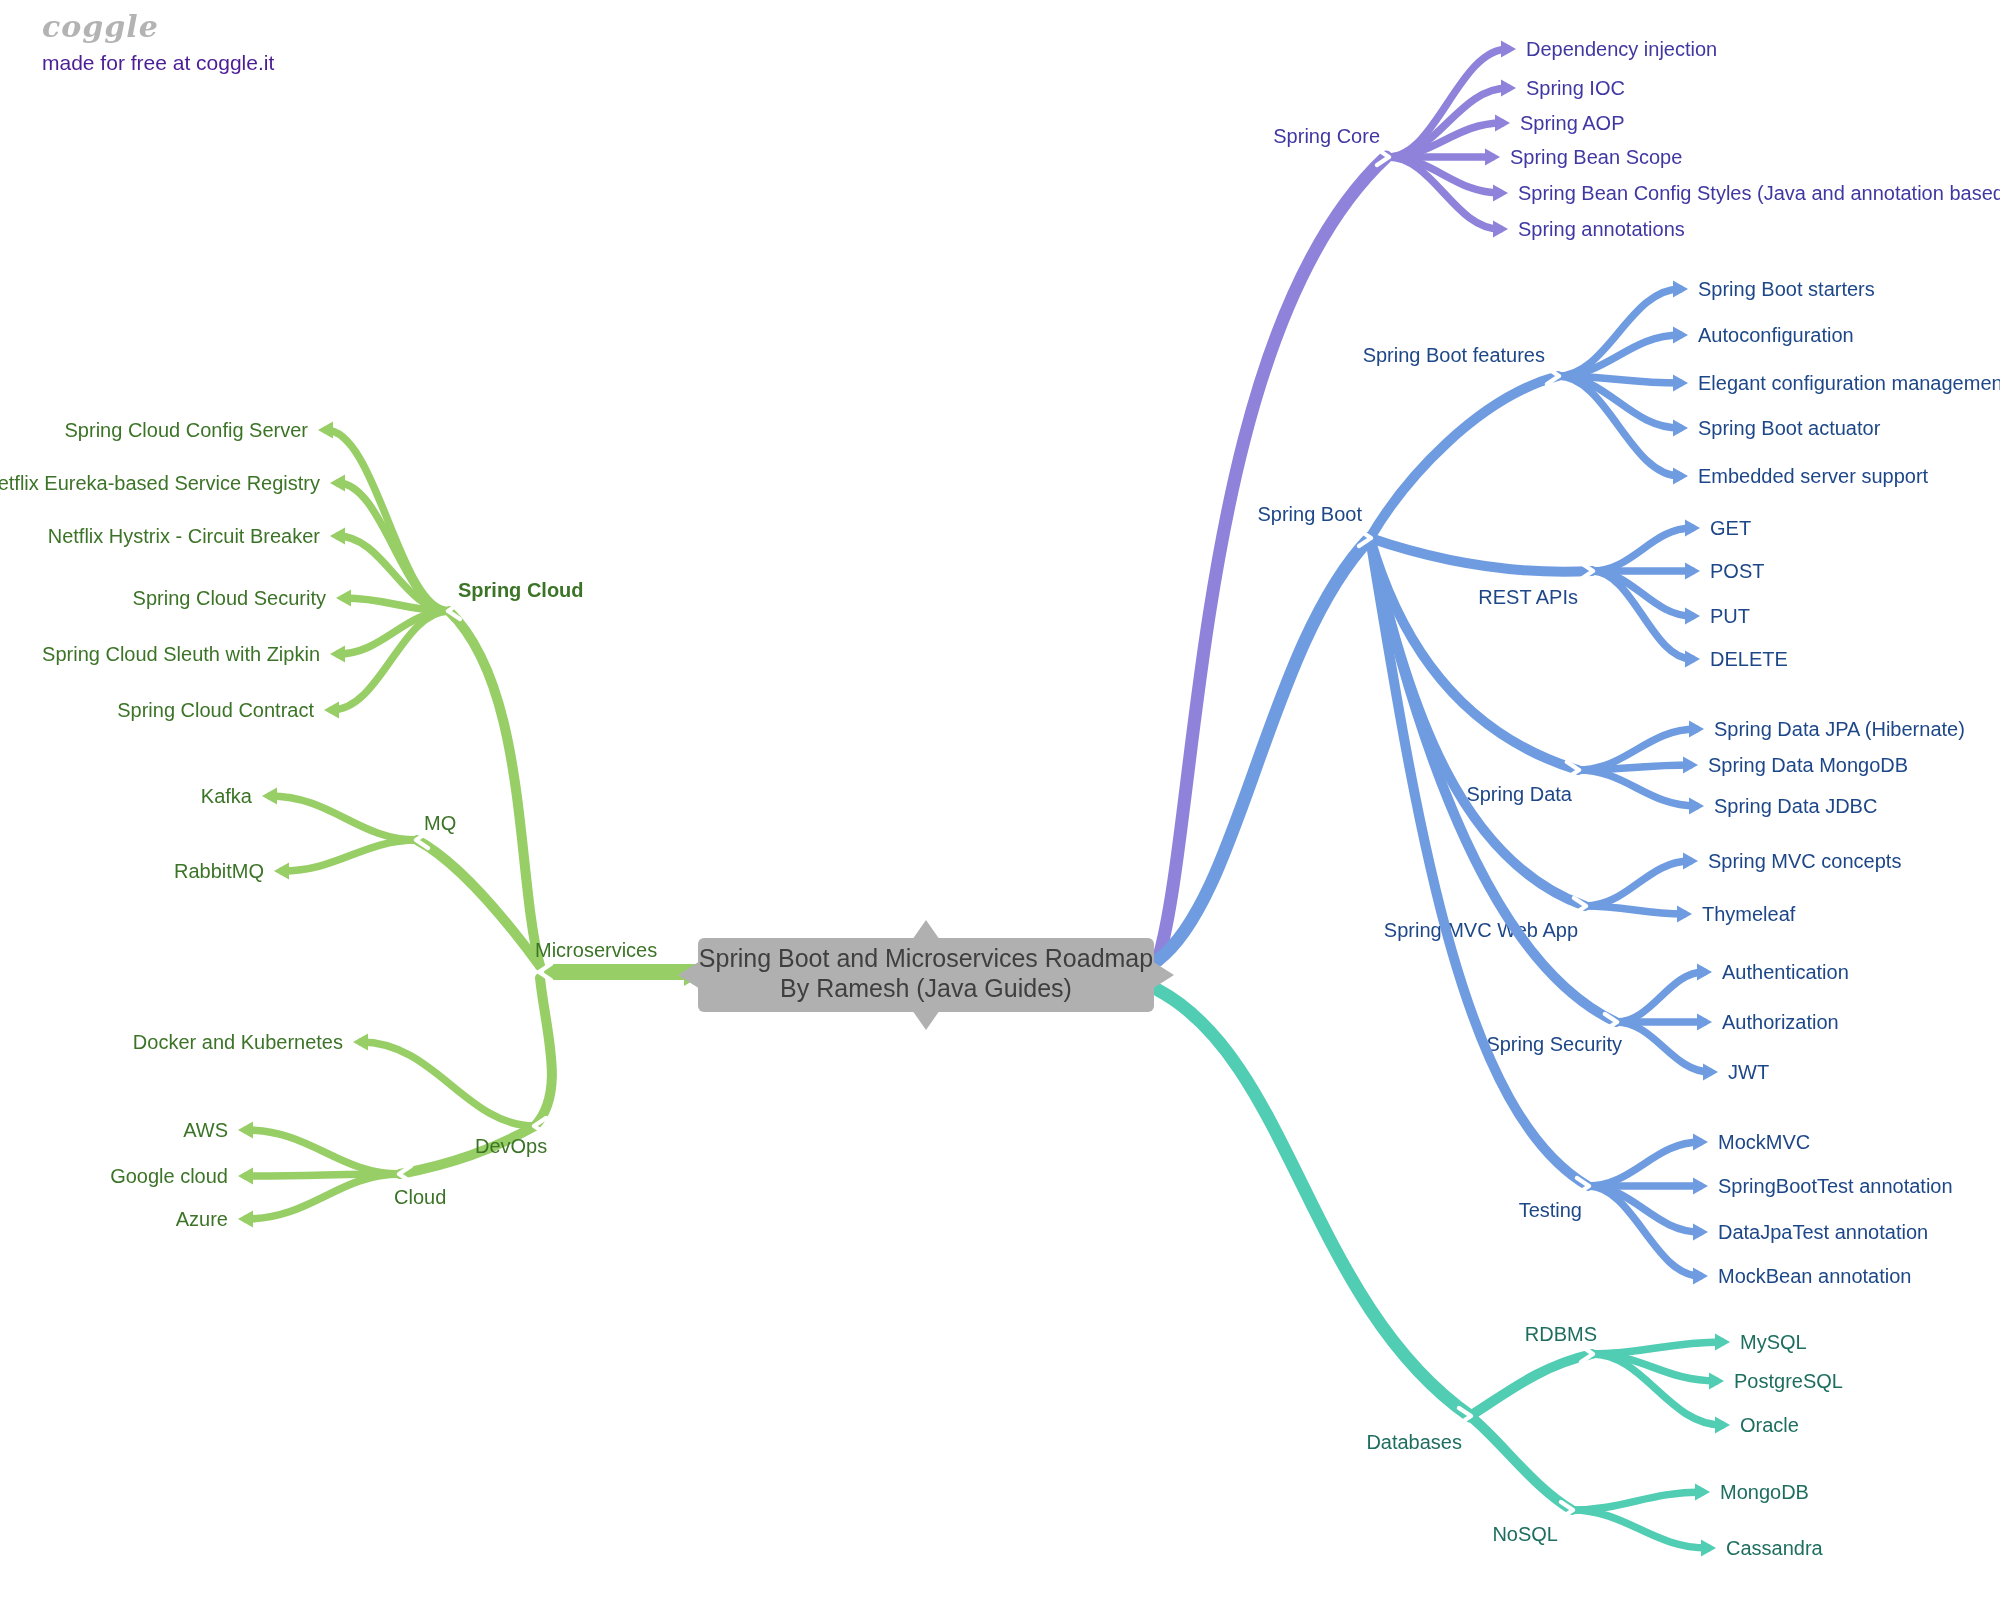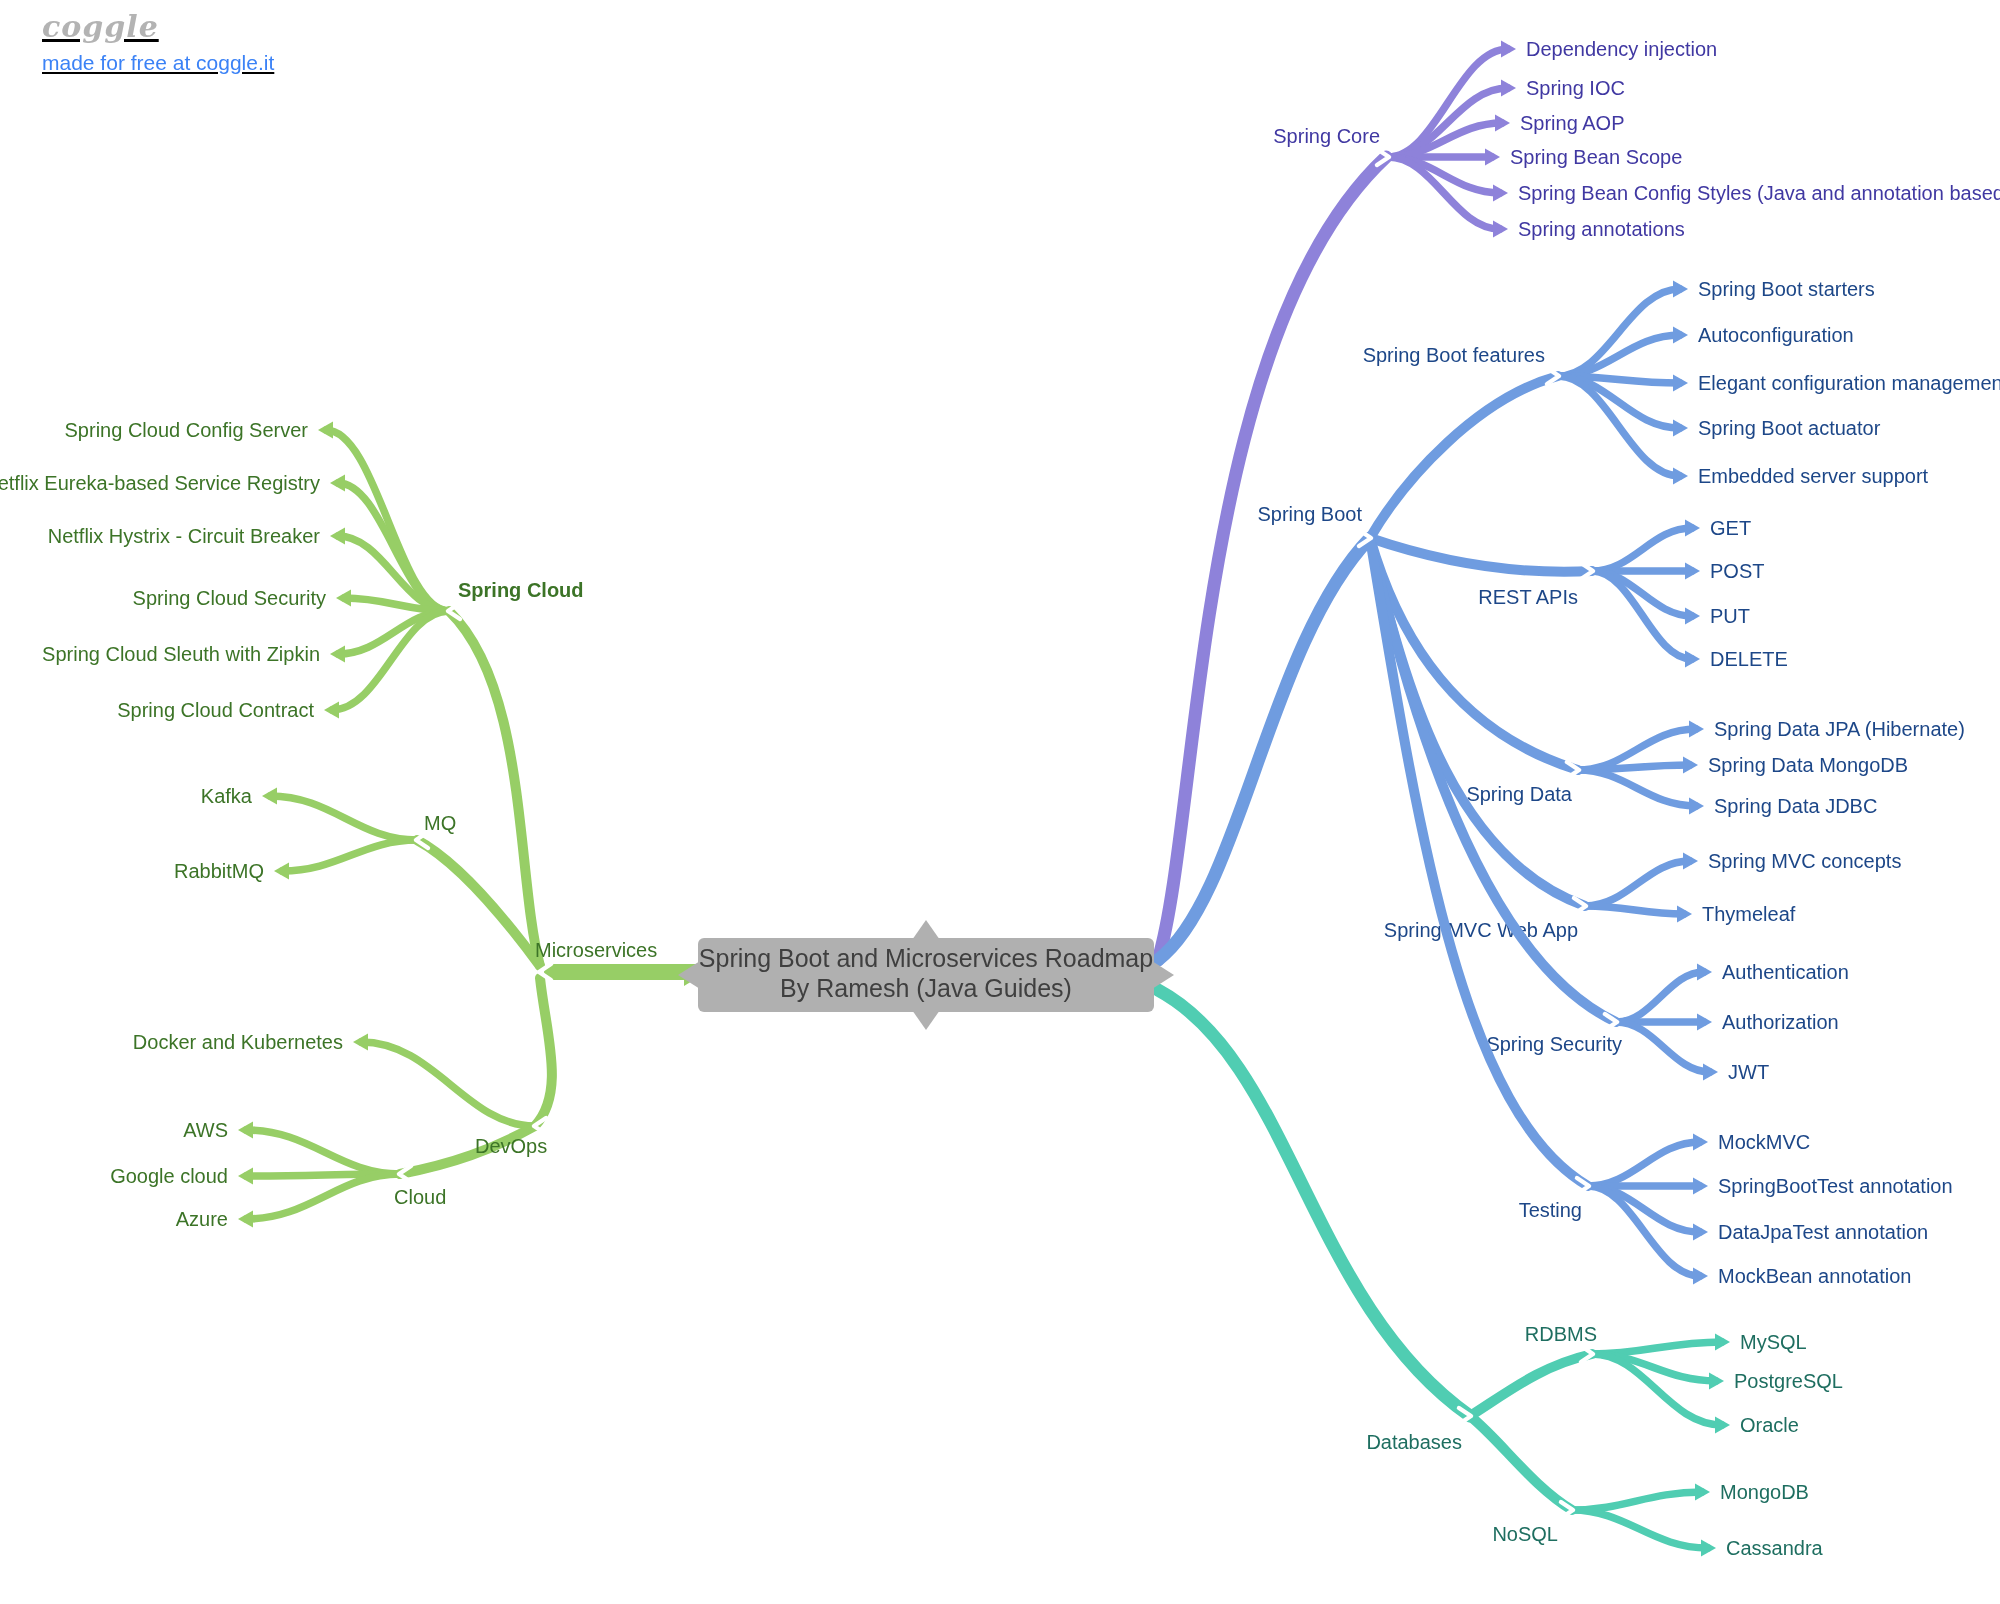--- a/index.html
+++ b/index.html
@@ -1,22 +1,22 @@
 <!DOCTYPE html>
 <html><head>
 <meta charset="utf-8">
 <style>
   html,body{margin:0;padding:0;background:#ffffff;}
   body{width:2000px;height:1604px;position:relative;overflow:hidden;
        font-family:"Liberation Sans",sans-serif;}
   #stage{position:absolute;left:0;top:0;width:2000px;height:1604px;}
-  #logo{position:absolute;left:42px;top:10px;line-height:1.1;user-select:none;text-decoration:underline;}
+  #logo{position:absolute;left:42px;top:10px;line-height:1.1;user-select:none;}
   #logo .brand{font-family:"DejaVu Serif",serif;font-style:italic;font-weight:bold;
                font-size:30px;color:#b3b3b3;letter-spacing:1px;}
-  #logo .tagline{font-size:21px;color:#3b82f6;margin-top:8px;
+  #logo .tagline{font-size:21px;color:#4c1d95;margin-top:8px;
                  font-family:"Liberation Sans",sans-serif;}
   svg text{font-family:"Liberation Sans",sans-serif;}
 </style>
 </head>
 <body>
 
 <div id="logo">
   <div class="brand">coggle</div>
   <div class="tagline">made for free at coggle.it</div>
 </div>

